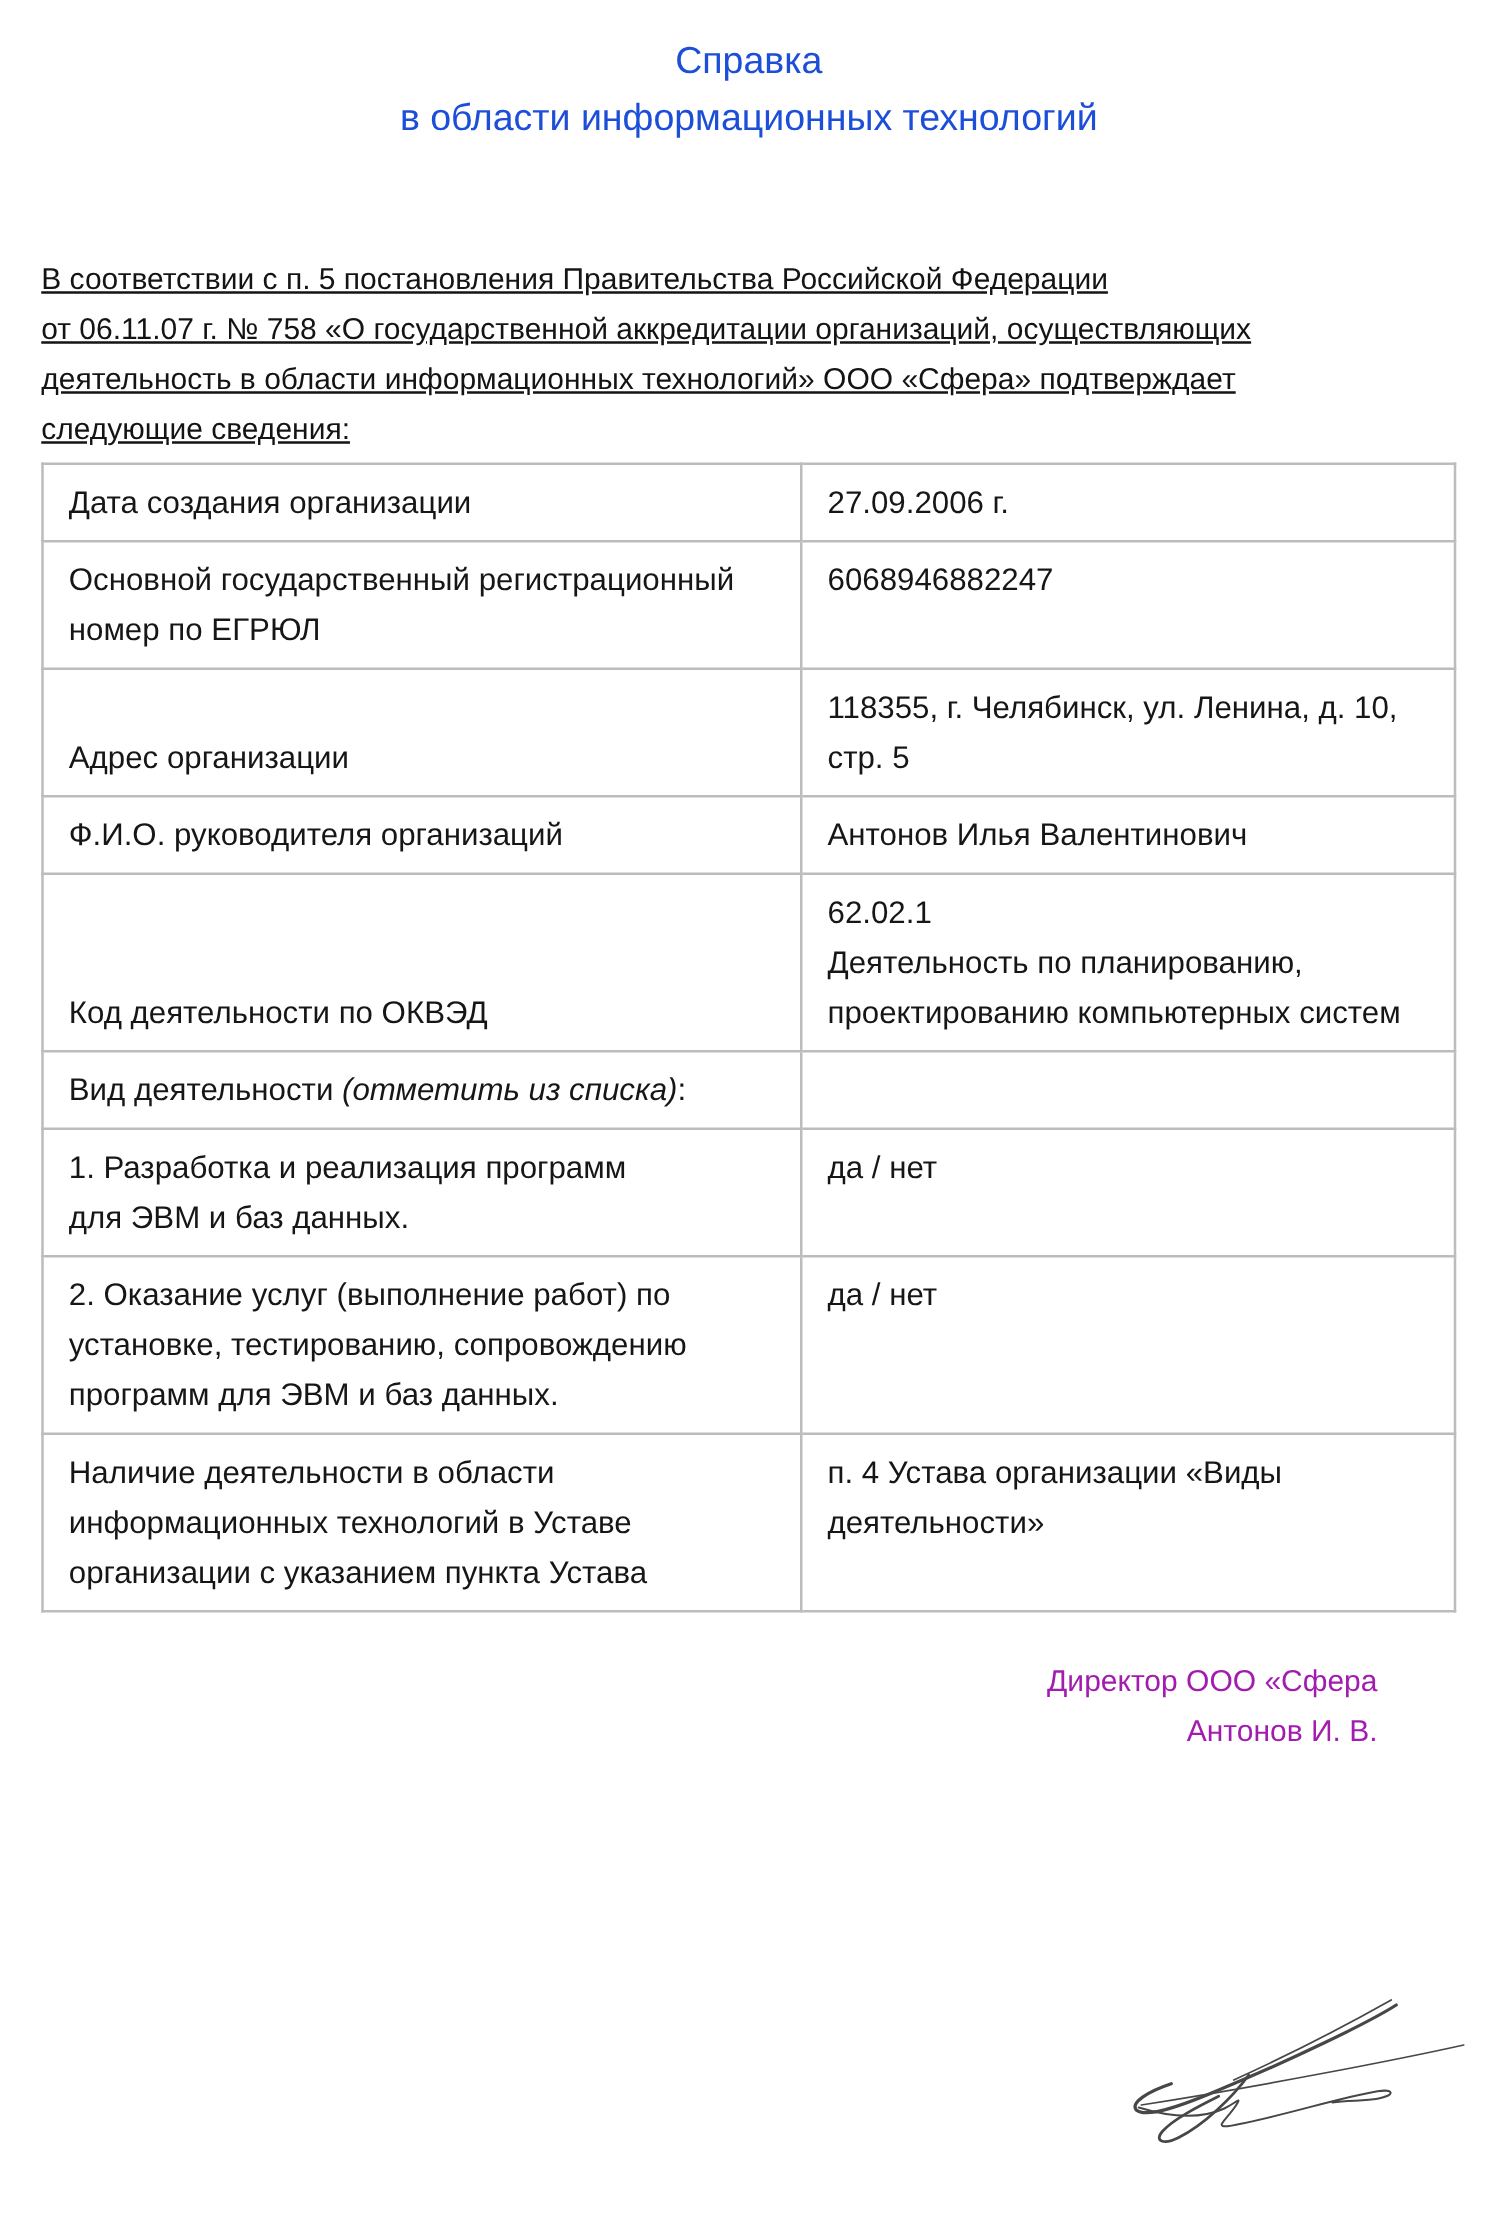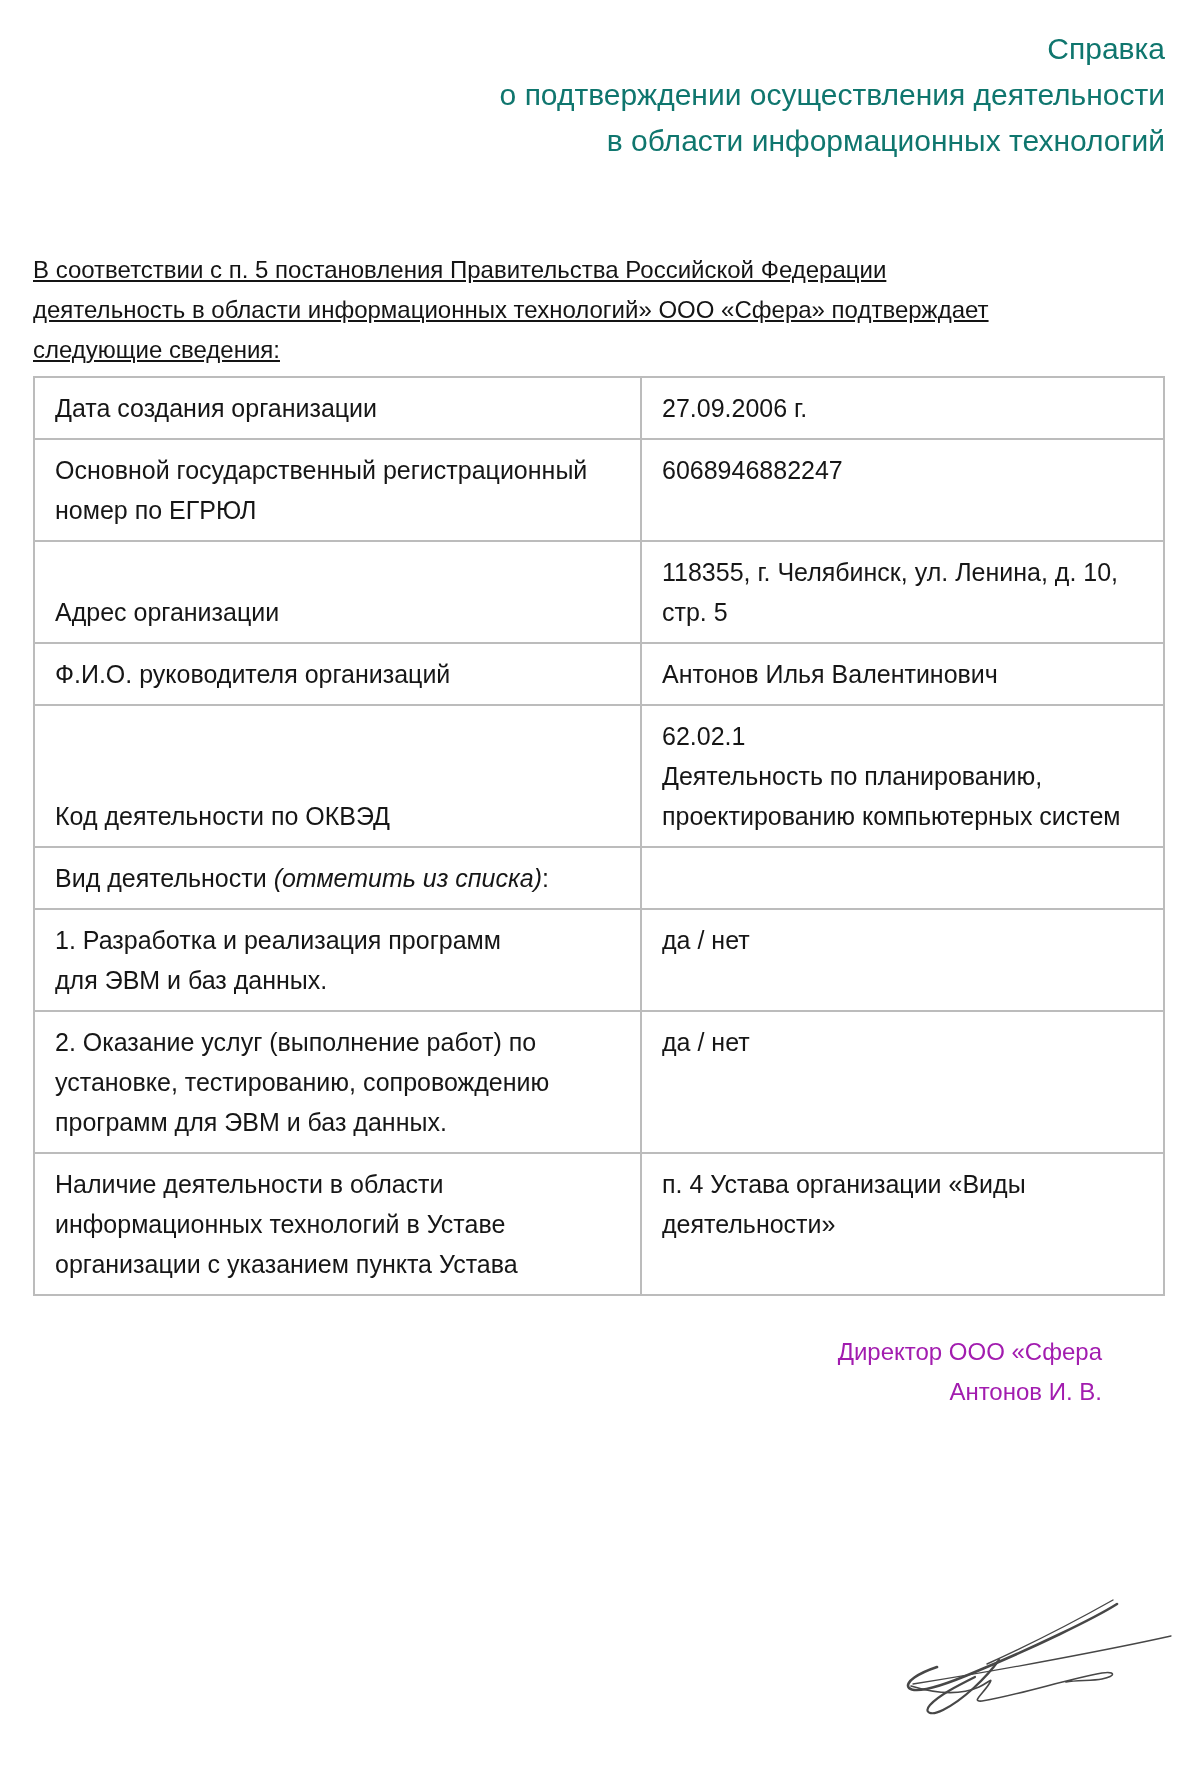--- a/index.html
+++ b/index.html
@@ -14,24 +14,24 @@
     overflow: hidden;
     font-family: "Liberation Sans", "DejaVu Sans", sans-serif;
     color: #141414;
     -webkit-font-smoothing: antialiased;
   }
   .page {
     padding: 0 35px 0 33px;
   }
   .doc-title {
     margin-top: 26px;
-    text-align: right;
+    text-align: center;
     font-size: 30px;
     line-height: 46px;
-    color: #0f766e;
+    color: #1d4ed8;
   }
   .intro {
     margin-top: 86px;
     font-size: 24px;
     line-height: 40px;
     white-space: nowrap;
     text-decoration: underline;
   }
   table.info-table {
     margin-top: 6px;
@@ -81,26 +81,26 @@
     stroke-linecap: round;
   }
 </style>
 </head>
 <body>
 
 <div class="page">
 
   <div class="doc-title">
     <div>Справка</div>
-    <div>о подтверждении осуществления деятельности</div>
     <div>в области информационных технологий</div>
   </div>
 
   <div class="intro">
     <div>В соответствии с п. 5 постановления Правительства Российской Федерации</div>
+    <div>от 06.11.07 г. № 758 «О государственной аккредитации организаций, осуществляющих</div>
     <div>деятельность в области информационных технологий» ООО «Сфера» подтверждает</div>
     <div>следующие сведения:</div>
   </div>
 
   <table class="info-table">
     <tbody>
       <tr>
         <td class="cell-label">Дата создания организации</td>
         <td class="cell-value">27.09.2006 г.</td>
       </tr>

